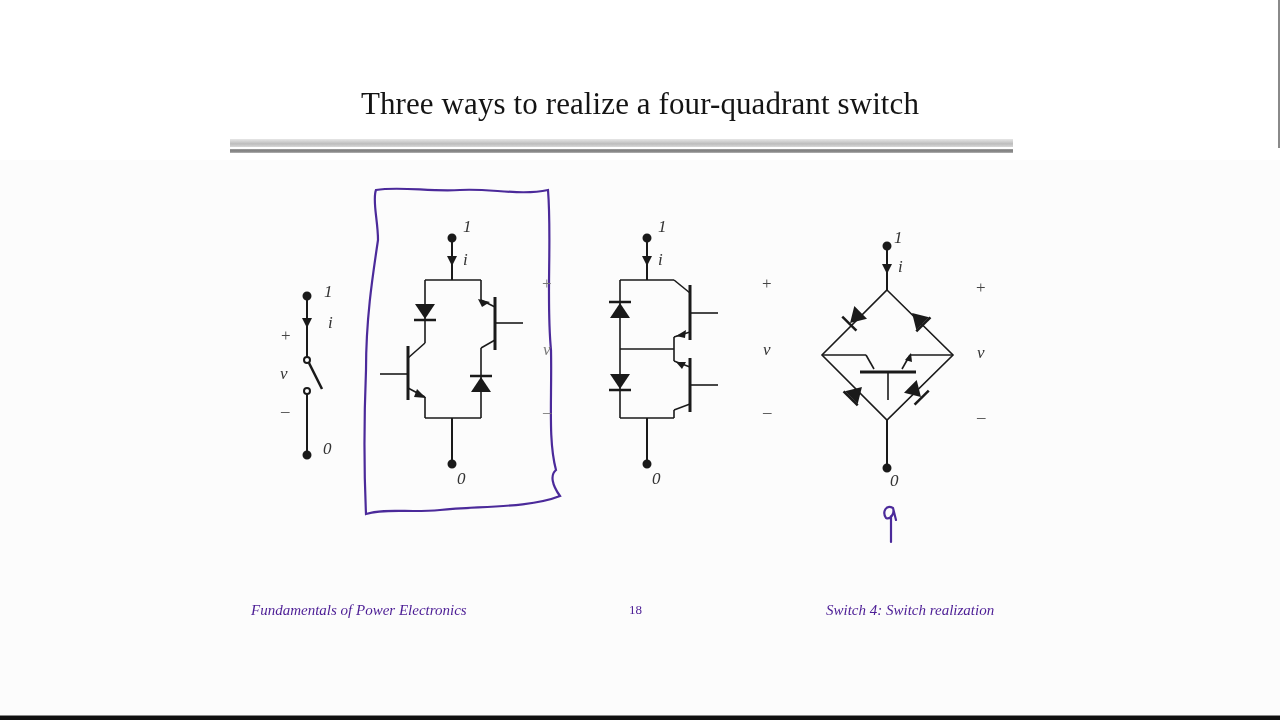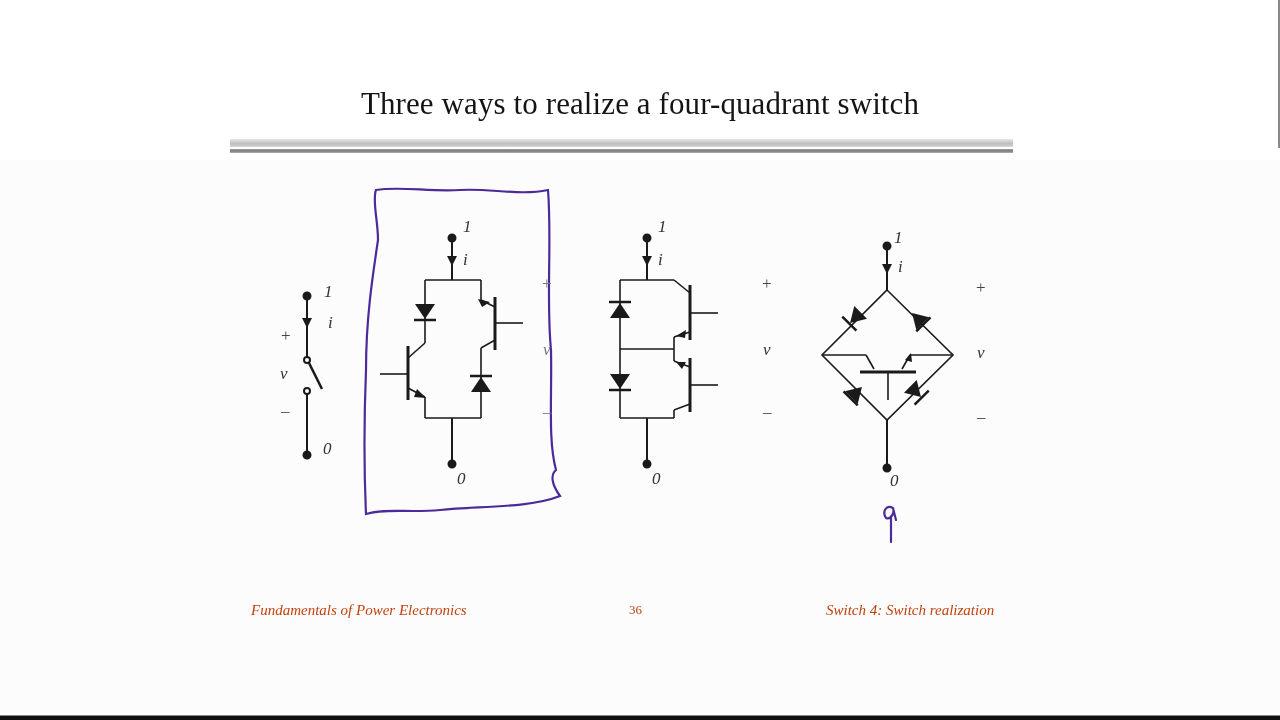--- a/index.html
+++ b/index.html
@@ -42,21 +42,21 @@
   svg.circuits { position: absolute; left: 0; top: 0; }
   .lbl {
     position: absolute; font-family: "Liberation Serif", "DejaVu Serif", serif;
     font-style: italic; font-size: 17px; color: #333;
   }
   .sign {
     position: absolute; font-family: "Liberation Serif", "DejaVu Serif", serif;
     font-size: 17px; color: #444;
   }
   .footer {
-    position: absolute; top: 602px; font-size: 15px; color: #c2410c;
+    position: absolute; top: 602px; font-size: 15px; color: #4c1d95;
     font-style: italic; font-family: "Liberation Serif", "DejaVu Serif", serif;
   }
   .footer-page { font-style: normal; font-size: 13px; top: 602px; }
 </style>
 </head>
 <body>
 
 <div class="slide-top"></div>
 <div class="slide-title">Three ways to realize a four-quadrant switch</div>
 <div class="title-rule">
@@ -212,16 +212,16 @@
 <span class="lbl" style="left:652px;top:469px">0</span>
 
 <span class="lbl" style="left:894px;top:228px">1</span>
 <span class="lbl" style="left:898px;top:257px">i</span>
 <span class="sign" style="left:976px;top:278px">+</span>
 <span class="lbl" style="left:977px;top:343px">v</span>
 <span class="sign" style="left:977px;top:407px">–</span>
 <span class="lbl" style="left:890px;top:471px">0</span>
 
 <div class="footer" style="left:251px">Fundamentals of Power Electronics</div>
-<div class="footer footer-page" style="left:629px">36</div>
+<div class="footer footer-page" style="left:629px">18</div>
 <div class="footer" style="left:826px">Switch 4: Switch realization</div>
 
 <div class="bottom-bar"></div>
 
 </body></html>

